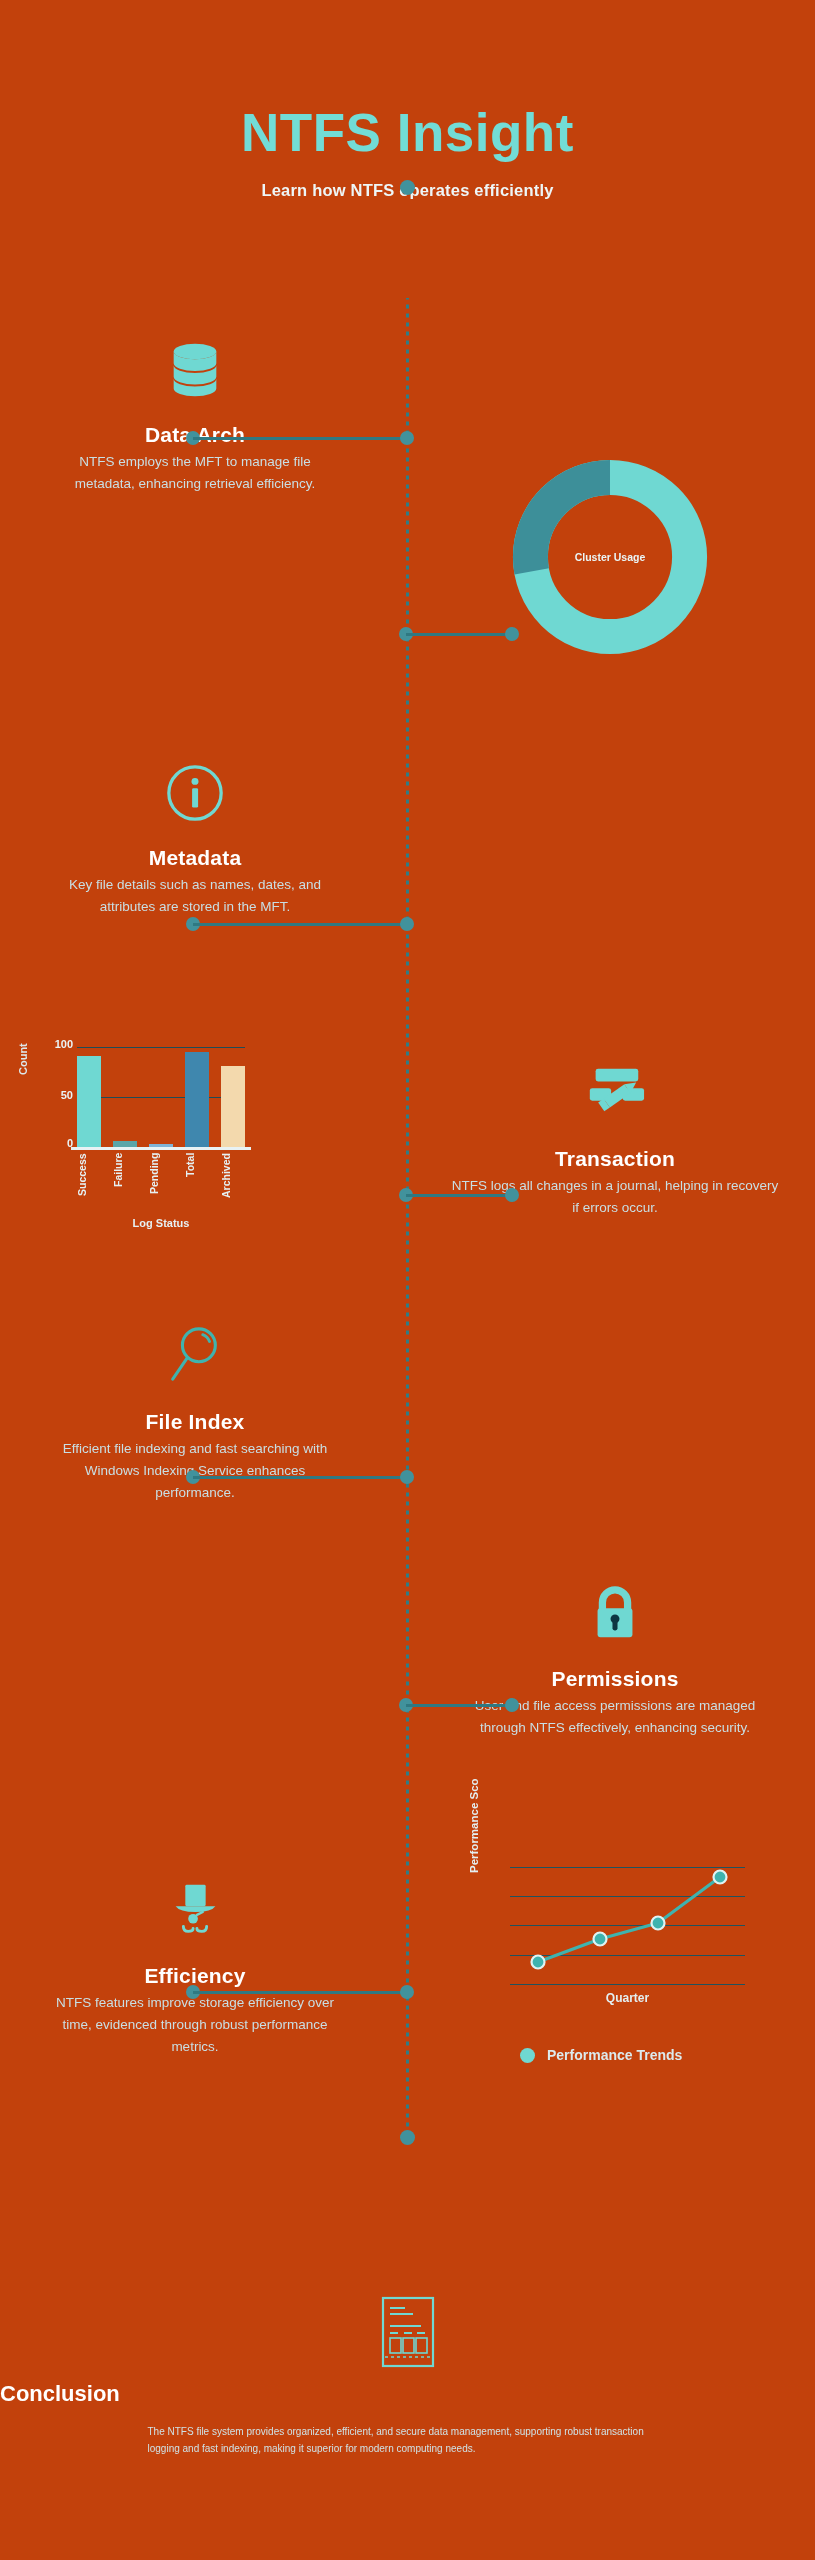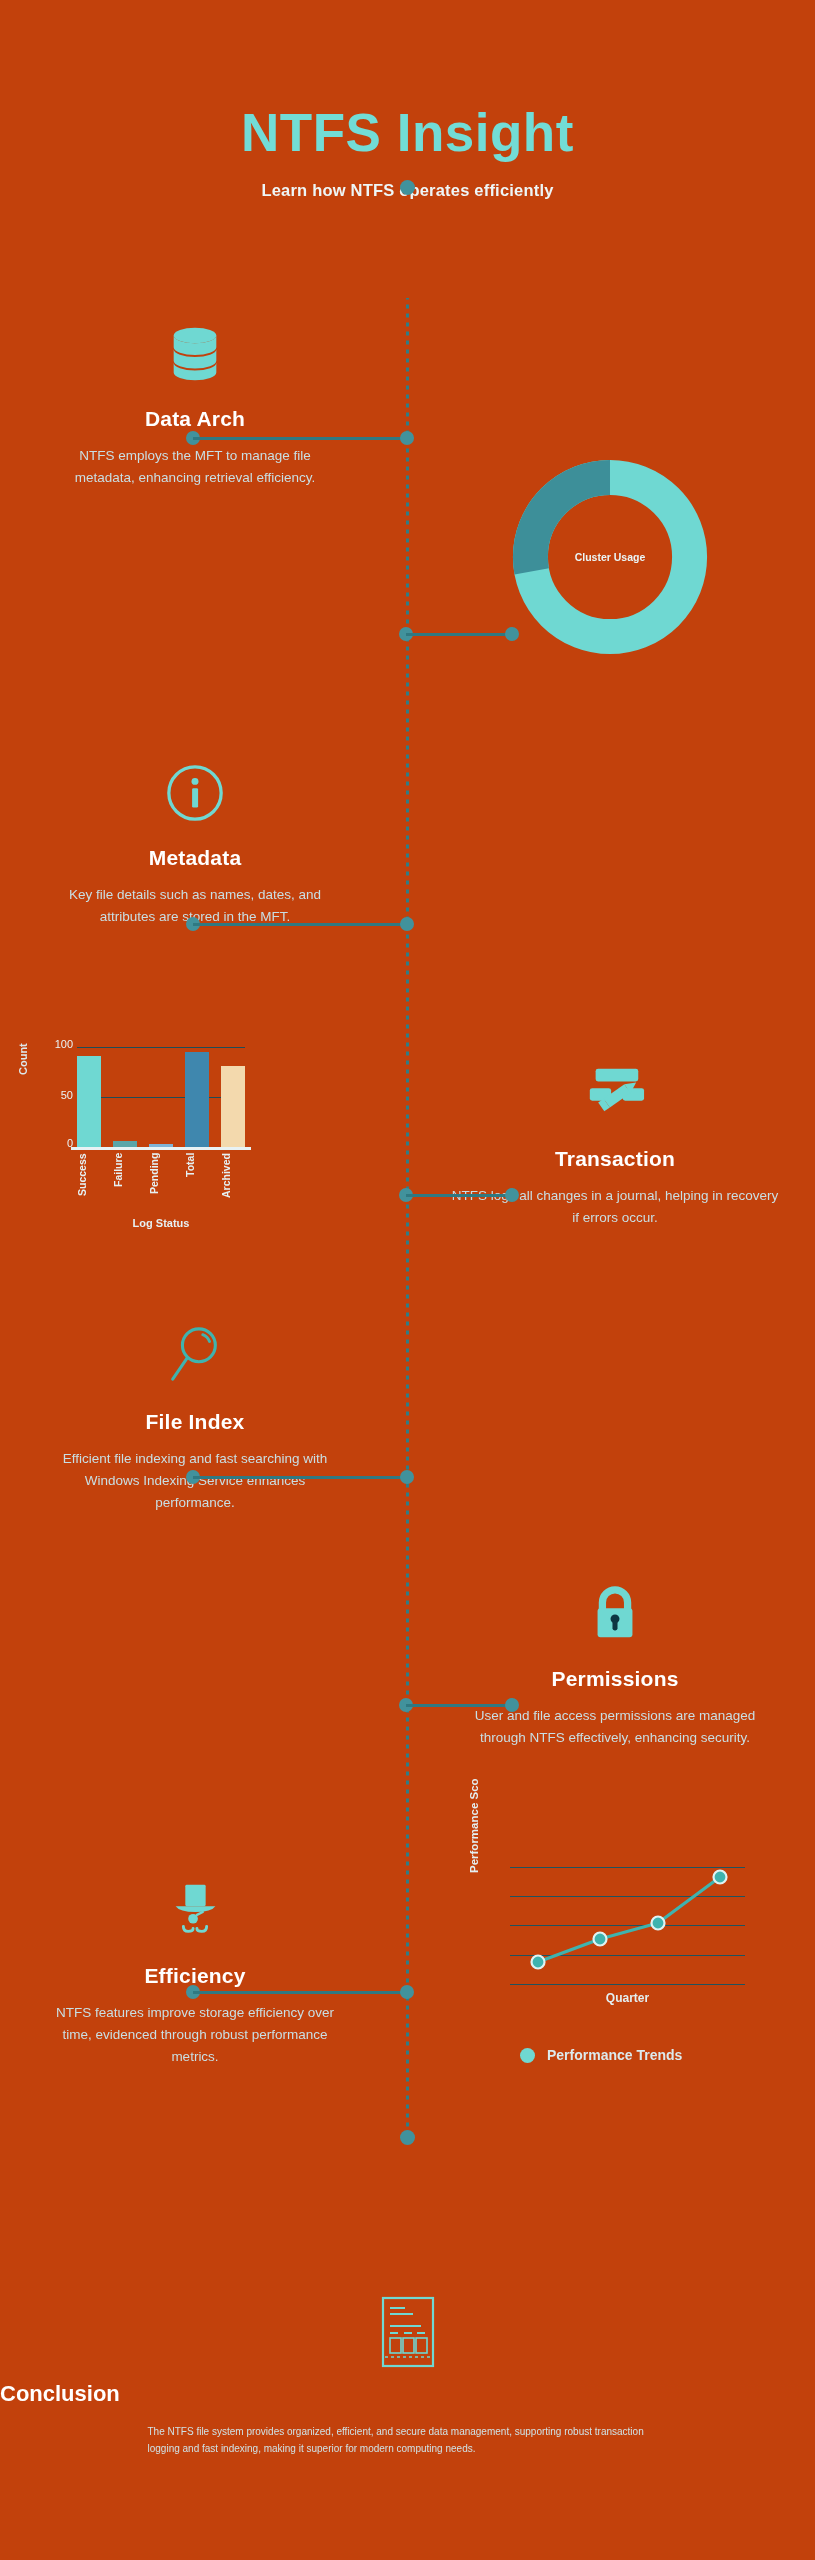--- a/index.html
+++ b/index.html
@@ -69,21 +69,21 @@
   .node-left  { text-align: center; width: 390px; left: 0; }
   .node-right { text-align: center; width: 390px; left: 420px; }
 
   .node-title {
     font-size: 21px;
     font-weight: bold;
     color: #ffffff;
     letter-spacing: 0.2px;
   }
   .node-desc {
-    margin-top: 14px;
+    margin-top: 4px;
     font-size: 13.5px;
     line-height: 1.62;
     color: #c9dfe4;
   }
   .node-icon { display: block; margin: 0 auto; }
 
   
   .donut-wrap { position: absolute; left: 505px; top: 452px; width: 210px; height: 210px; }
   .donut-label {
     position: absolute; inset: 0;
@@ -94,21 +94,21 @@
   
   .bar-chart { position: absolute; left: 25px; top: 1035px; width: 250px; height: 250px; }
   .bc-ylabel {
     position: absolute; left: -8px; top: 40px;
     transform: rotate(-90deg); transform-origin: left top;
     font-size: 11px; font-weight: bold; color: #dde9ec;
   }
   .bc-plot { position: absolute; left: 52px; top: 12px; width: 168px; height: 100px; }
   .bc-grid { position: absolute; left: 0; width: 100%; height: 1px; background: #1e4c58; }
   .bc-axis { position: absolute; left: 46px; top: 112px; width: 180px; height: 3px; background: #e8f2f4; }
-  .bc-tick { position: absolute; right: 0; font-size: 11px; font-weight: normal; color: #eaf4f6; }
+  .bc-tick { position: absolute; right: 0; font-size: 11px; font-weight: bold; color: #eaf4f6; }
   .bc-bars { position: absolute; left: 52px; top: 12px; width: 168px; height: 100px; display: flex; align-items: flex-end; gap: 12px; }
   .bc-bar { flex: 1; }
   .bc-xlabels { position: absolute; left: 52px; top: 118px; width: 168px; display: flex; gap: 12px; }
   .bc-xlabel {
     flex: 1; font-size: 10.5px; font-weight: bold; color: #e6f1f3;
     writing-mode: vertical-rl; transform: rotate(180deg);
     white-space: normal; word-break: break-all; line-height: 1; height: 56px;
     text-align: right; margin: 0 auto;
   }
   .bc-xtitle {
@@ -152,21 +152,21 @@
 
   <div class="header">
     <div class="title">NTFS Insight</div>
     <div class="subtitle">Learn how NTFS operates efficiently</div>
   </div>
 
   <div class="spine"></div>
   <div class="spine-dot" style="top:180px"></div>
   <div class="spine-dot" style="top:2130px"></div>
 
-  <div class="node node-left" style="top:323px">
+  <div class="node node-left" style="top:339px">
     <svg class="node-icon" width="62" height="62" viewBox="0 0 64 64">
       <ellipse cx="32" cy="13" rx="22" ry="8" fill="#6fd8d2"></ellipse>
       <path d="M10 13 v12 a22 8 0 0 0 44 0 v-12 a22 8 0 0 1 -44 0z" fill="#6fd8d2"></path>
       <path d="M10 27 v12 a22 8 0 0 0 44 0 v-12 a22 8 0 0 1 -44 0z" fill="#6fd8d2"></path>
       <path d="M10 41 v10 a22 8 0 0 0 44 0 v-10 a22 8 0 0 1 -44 0z" fill="#6fd8d2"></path>
     </svg>
     <div class="node-title" style="margin-top:22px">Data Arch</div>
     <div class="node-desc" style="width:290px;margin-left:auto;margin-right:auto">NTFS employs the MFT to manage file metadata, enhancing retrieval efficiency.</div>
   </div>
   <div class="connector" style="left:186px; top:431px; width:228px">

